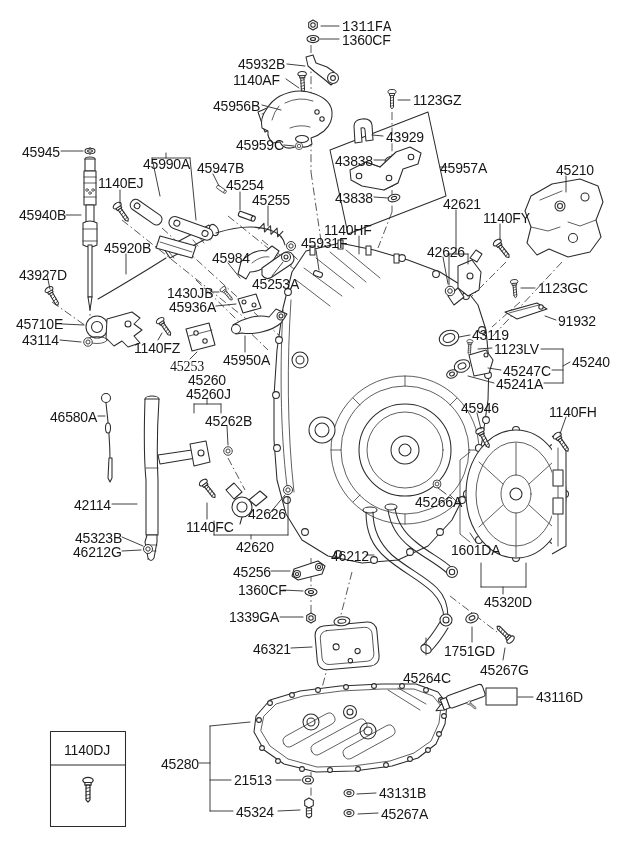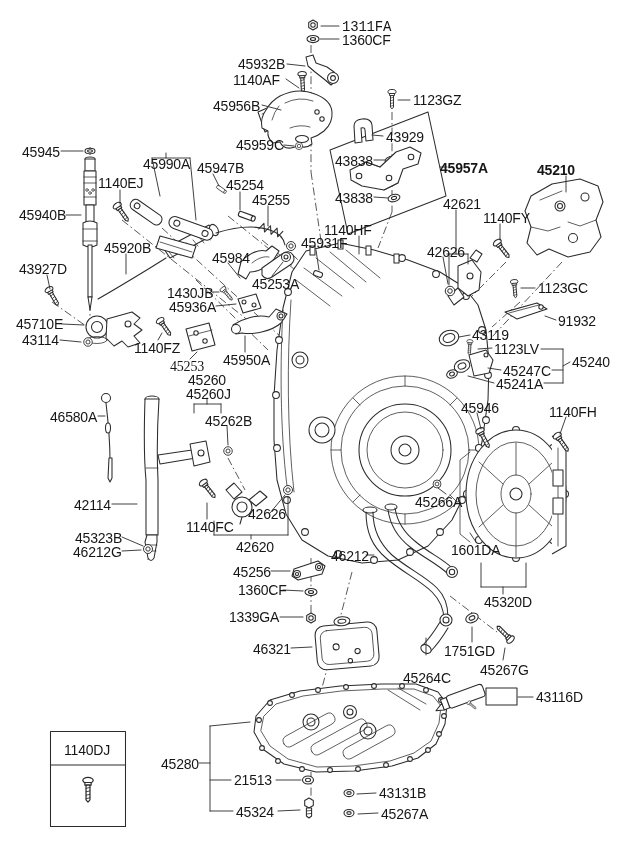--- a/index.html
+++ b/index.html
@@ -469,35 +469,35 @@
       <div class="part-label" style="left: 238px; top: 57px;">45932B</div>
       <div class="part-label" style="left: 233px; top: 73px;">1140AF</div>
       <div class="part-label" style="left: 413px; top: 93px;">1123GZ</div>
       <div class="part-label" style="left: 213px; top: 99px;">45956B</div>
       <div class="part-label" style="left: 386px; top: 130px; text-align: center;">43929</div>
       <div class="part-label" style="left: 236px; top: 138px;">45959C</div>
       <div class="part-label" style="left: 143px; top: 141px; margin-top: 16px;">45990A</div>
       <div class="part-label" style="left: 22px; top: 145px;">45945</div>
       <div class="part-label" style="left: 335px; top: 154px;">43838</div>
       <div class="part-label" style="left: 197px; top: 161px;">45947B</div>
-      <div class="part-label" style="left: 440px; top: 161px; font-weight: bold;">45957A</div>
-      <div class="part-label" style="left: 537px; top: 163px; font-weight: bold;">45210</div>
+      <div class="part-label" style="left: 440px; top: 161px;">45957A</div>
+      <div class="part-label" style="left: 556px; top: 163px;">45210</div>
       <div class="part-label" style="left: 98px; top: 176px;">1140EJ</div>
       <div class="part-label" style="left: 226px; top: 178px;">45254</div>
       <div class="part-label" style="left: 335px; top: 191px;">43838</div>
       <div class="part-label" style="left: 252px; top: 193px;">45255</div>
       <div class="part-label" style="left: 443px; top: 197px;">42621</div>
       <div class="part-label" style="left: 19px; top: 208px;">45940B</div>
       <div class="part-label" style="left: 483px; top: 211px;">1140FY</div>
       <div class="part-label" style="left: 324px; top: 223px; text-align: center;">1140HF</div>
       <div class="part-label" style="left: 301px; top: 236px;">45931F</div>
       <div class="part-label" style="left: 104px; top: 241px;">45920B</div>
       <div class="part-label" style="left: 427px; top: 245px;">42626</div>
       <div class="part-label" style="left: 212px; top: 251px;">45984</div>
-      <div class="part-label" style="left: 19px; top: 262px;">43927D</div>
+      <div class="part-label" style="left: 19px; top: 268px;">43927D</div>
       <div class="part-label" style="left: 252px; top: 277px;">45253A</div>
       <div class="part-label" style="left: 538px; top: 281px;">1123GC</div>
       <div class="part-label" style="left: 167px; top: 286px;">1430JB</div>
       <div class="part-label" style="left: 169px; top: 300px;">45936A</div>
       <div class="part-label" style="left: 558px; top: 314px;">91932</div>
       <div class="part-label" style="left: 16px; top: 317px;">45710E</div>
       <div class="part-label" style="left: 472px; top: 328px;">43119</div>
       <div class="part-label" style="left: 22px; top: 333px;">43114</div>
       <div class="part-label" style="left: 494px; top: 342px;">1123LV</div>
       <div class="part-label" style="left: 134px; top: 341px;">1140FZ</div>

